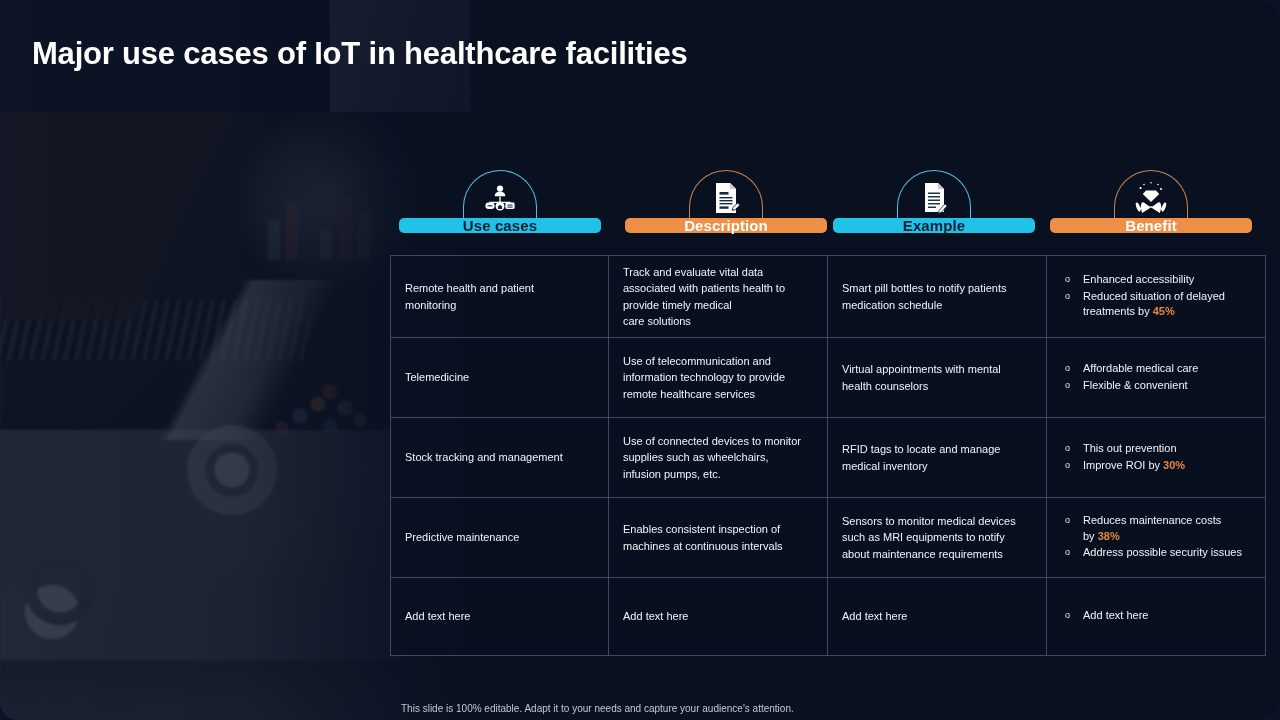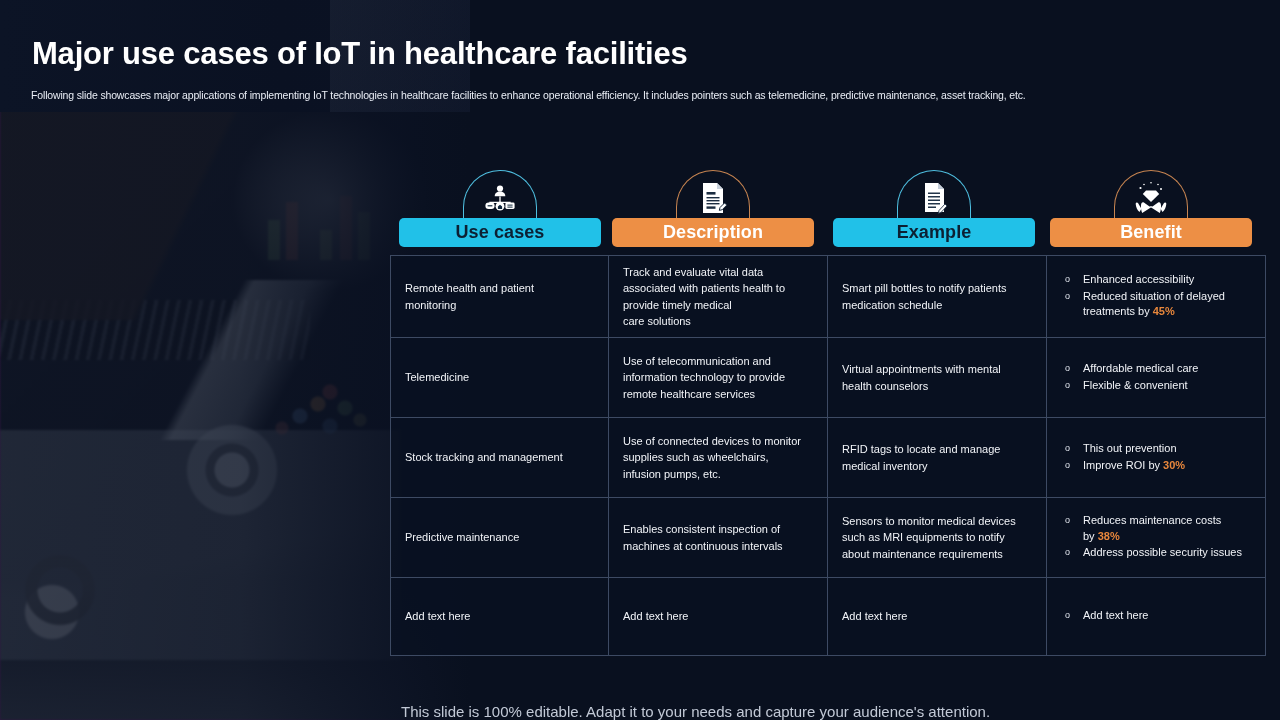--- a/index.html
+++ b/index.html
@@ -15,20 +15,21 @@
   }
 
   
   #slide {
     position: absolute;
     inset: 0;
     width: 1280px;
     height: 720px;
     background: #701a75;
     overflow: hidden;
+    border-radius: 20px;
   }
 
   .bg-photo {
     position: absolute;
     left: 0; top: 0;
     width: 470px; height: 720px;
     background:
       
       radial-gradient(circle at 330px 392px, rgba(214,80,70,.55) 0 7px, transparent 8px),
       radial-gradient(circle at 318px 404px, rgba(236,150,52,.5) 0 7px, transparent 8px),
@@ -147,26 +148,26 @@
     width: 36px;
     height: 36px;
     display: flex;
     align-items: center;
     justify-content: center;
   }
   .tab {
     position: absolute;
     left: 0; top: 48px;
     width: 202px;
-    height: 29px;
+    height: 15px;
     border-radius: 5px;
     display: flex;
     align-items: center;
     justify-content: center;
-    font-size: 18px;
+    font-size: 15px;
     font-weight: bold;
     letter-spacing: .1px;
   }
   .tab.cyan { background: #21c1e8; color: #0c2033; }
   .tab.orange { background: #ed8f45; color: #ffffff; }
 
   
   .table {
     position: absolute;
     left: 390px; top: 255px;
@@ -209,42 +210,41 @@
     font-size: 9px;
     color: #e3e7ef;
     line-height: 1.72;
   }
   .hl { color: #e8873c; font-weight: bold; }
 
   
   .footer {
     position: absolute;
     left: 401px; top: 703px;
-    font-size: 15px;
+    font-size: 10px;
     color: #c2c9d6;
     z-index: 6;
     white-space: nowrap;
   }
 
   svg { display: block; }
 </style>
 </head>
 <body>
 
 <div id="slide">
 
   <div class="bg-photo"></div>
   <div class="bg-overlay"></div>
   <div class="bg-top-band">
     <div class="bg-top-sheen"></div>
   </div>
   <div class="bg-bottom-band"></div>
 
   <div class="title">Major use cases of IoT in healthcare facilities</div>
-  <div class="subtitle">Following slide showcases major applications of implementing IoT technologies in healthcare facilities to enhance operational efficiency. It includes pointers such as telemedicine, predictive maintenance, asset tracking, etc.</div>
 
   <div class="headers">
 
     <div class="col-head" style="left:9px;">
       <div class="arc"></div>
       <div class="head-icon">
         <svg width="34" height="34" viewBox="0 0 34 34">
           <circle cx="17" cy="7.5" r="3.1" fill="#fff"></circle>
           <path d="M11.7 15.2c0-2.9 2.4-4.6 5.3-4.6s5.3 1.7 5.3 4.6z" fill="#fff"></path>
           <path d="M17 15.5v4M7 24v-2.6h20V24M17 19.4v2" stroke="#fff" stroke-width="1.3" fill="none"></path>
@@ -253,21 +253,21 @@
           <rect x="22.4" y="21.6" width="9.2" height="6.4" rx="1.4" fill="#fff"></rect>
           <rect x="24.4" y="23.6" width="5.2" height="1" fill="#10263b"></rect>
           <rect x="24.4" y="25.6" width="5.2" height="1" fill="#10263b"></rect>
           <circle cx="17" cy="25.2" r="4.4" fill="#fff"></circle>
           <path d="M14.9 25.6l2.1-1.9 2.1 1.9v2.5h-4.2z" fill="#10263b"></path>
         </svg>
       </div>
       <div class="tab cyan">Use cases</div>
     </div>
 
-    <div class="col-head" style="left:222px;text-decoration:underline;">
+    <div class="col-head" style="left:235px;text-decoration:underline;">
       <div class="arc orange"></div>
       <div class="head-icon">
         <svg width="30" height="34" viewBox="0 0 30 34">
           <path d="M5 2h14l6 6v24H5z" fill="#fff"></path>
           <path d="M19 2l6 6h-6z" fill="#c9d2dd"></path>
           <rect x="8.5" y="11" width="9" height="2.6" fill="#1b2c40"></rect>
           <rect x="8.5" y="16" width="13" height="1.4" fill="#1b2c40"></rect>
           <rect x="8.5" y="19" width="13" height="1.4" fill="#1b2c40"></rect>
           <rect x="8.5" y="22" width="13" height="1.4" fill="#1b2c40"></rect>
           <rect x="8.5" y="25.4" width="9" height="2.4" fill="#1b2c40"></rect>

